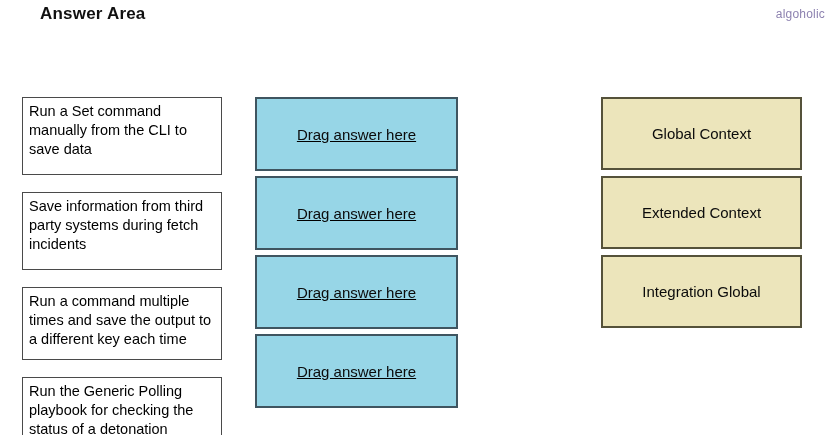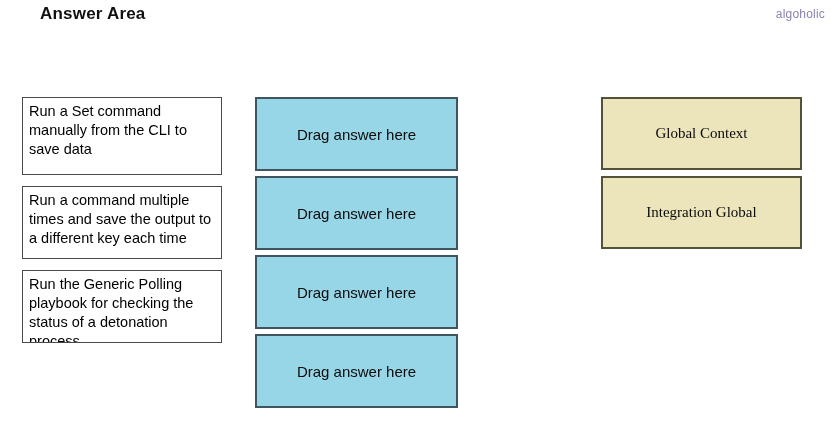--- a/index.html
+++ b/index.html
@@ -37,35 +37,35 @@
     color: #111111;
     letter-spacing: 0.2px;
   }
 
   
   .column {
     position: absolute;
     top: 97px;
   }
   #prompts-column  { left: 22px;  width: 200px; }
-  #targets-column  { left: 255px; width: 203px; }
-  #options-column  { left: 601px; width: 201px; font-family: Liberation Serif, serif; }
+  #targets-column  { left: 255px; width: 203px; text-decoration: underline; }
+  #options-column  { left: 601px; width: 201px; }
 
   
   .prompt-box {
     box-sizing: border-box;
     width: 200px;
     border: 1px solid #4a4a4a;
     background: #ffffff;
     padding: 4px 6px 2px 6px;
     font-size: 14.5px;
     line-height: 19px;
     color: #000000;
     overflow: hidden;
-    margin-bottom: 11px;
+    margin-bottom: 17px;
   }
   .prompt-box.h3 { height: 78px; }
   .prompt-box.h4 { height: 73px; }
 
   
   .drop-box {
     box-sizing: border-box;
     width: 203px;
     height: 74px;
     border: 2px solid #3f5560;
@@ -95,27 +95,29 @@
 </style>
 </head>
 <body>
 
 <div id="watermark">algoholic</div>
 
 <div id="page-title">Answer Area</div>
 
 <div class="column" id="prompts-column">
   <div class="prompt-box h3">Run a Set command manually from the CLI to save data</div>
+  <div class="prompt-box h3">Save information from third party systems during fetch incidents</div>
   <div class="prompt-box h4">Run a command multiple times and save the output to a different key each time</div>
   <div class="prompt-box h4">Run the Generic Polling playbook for checking the status of a detonation process</div>
 </div>
 
 <div class="column" id="targets-column">
   <div class="drop-box">Drag answer here</div>
   <div class="drop-box">Drag answer here</div>
   <div class="drop-box">Drag answer here</div>
   <div class="drop-box">Drag answer here</div>
 </div>
 
 <div class="column" id="options-column">
   <div class="option-box">Global Context</div>
+  <div class="option-box">Extended Context</div>
   <div class="option-box">Integration Global</div>
 </div>
 
 </body></html>

